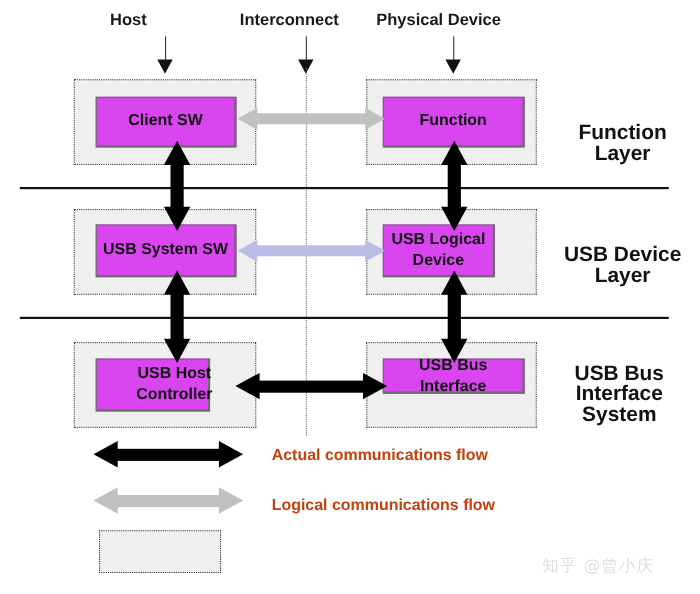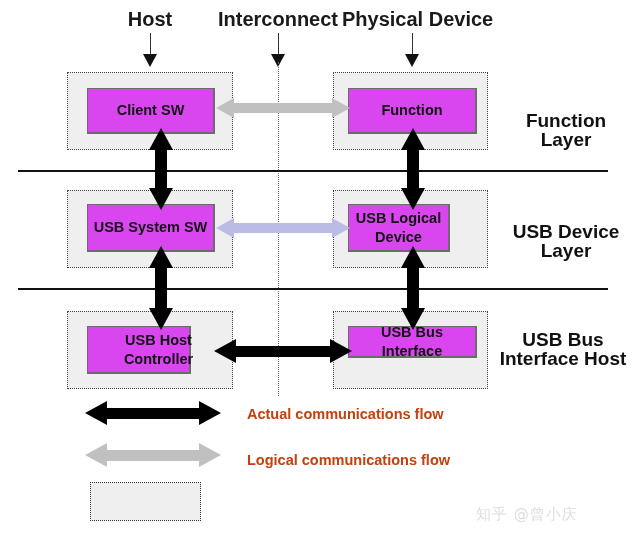--- a/index.html
+++ b/index.html
@@ -9,22 +9,22 @@
     font-family:"Liberation Sans", sans-serif;
     overflow:hidden;
     position:relative;
   }
   #stage{position:absolute;left:0;top:0;width:636px;height:540px;}
 
   .abs{position:absolute;}
 
   
   .col-head{
-    font-size:20px;font-weight:bold;color:#1a1a1a;
-    text-align:center;white-space:nowrap;line-height:18px;
+    font-size:15px;font-weight:bold;color:#1a1a1a;
+    white-space:nowrap;line-height:18px;
   }
   
   .tick{position:absolute;width:0;border-left:1.6px solid #333;}
 
   
   .focus{
     position:absolute;
     background:#efefef;
     border:1.6px dotted #444;
     box-sizing:border-box;
@@ -154,21 +154,21 @@
   <div class="node" style="left:348px;top:326px;width:129px;height:32px;">USB Bus Interface</div>
 
   <svg class="arrow-svg" style="left:214px;top:338px;width:138px;height:26px;">
     <g fill="#000">
       <polygon points="0,13 22,1 22,25"></polygon>
       <rect x="20" y="8" width="98" height="11"></rect>
       <polygon points="138,13 116,1 116,25"></polygon>
     </g>
   </svg>
 
-  <div class="layer-label" style="left:490px;top:330px;width:146px;">USB Bus Interface Host</div>
+  <div class="layer-label" style="left:490px;top:330px;width:146px;">USB Bus Interface System</div>
 
   <svg class="arrow-svg" style="left:148px;top:128px;width:26px;height:82px;">
     <g fill="#000">
       <polygon points="13,0 1,22 25,22"></polygon>
       <rect x="7" y="20" width="12" height="42"></rect>
       <polygon points="13,82 1,60 25,60"></polygon>
     </g>
   </svg>
 
   <svg class="arrow-svg" style="left:148px;top:246px;width:26px;height:84px;">
@@ -208,15 +208,15 @@
     <g fill="#c0c0c0">
       <polygon points="0,13 22,1 22,25"></polygon>
       <rect x="20" y="8" width="96" height="11"></rect>
       <polygon points="136,13 114,1 114,25"></polygon>
     </g>
   </svg>
   <div class="legend-text" style="left:247px;top:451px;">Logical communications flow</div>
 
   <div class="legend-swatch" style="left:90px;top:482px;width:111px;height:39px;"></div>
 
-  <div class="watermark" style="left:476px;top:505px;">知乎 @曾小庆</div>
+  <div class="watermark" style="left:493px;top:505px;">知乎 @曾小庆</div>
 
 </div>
 
 </body></html>

